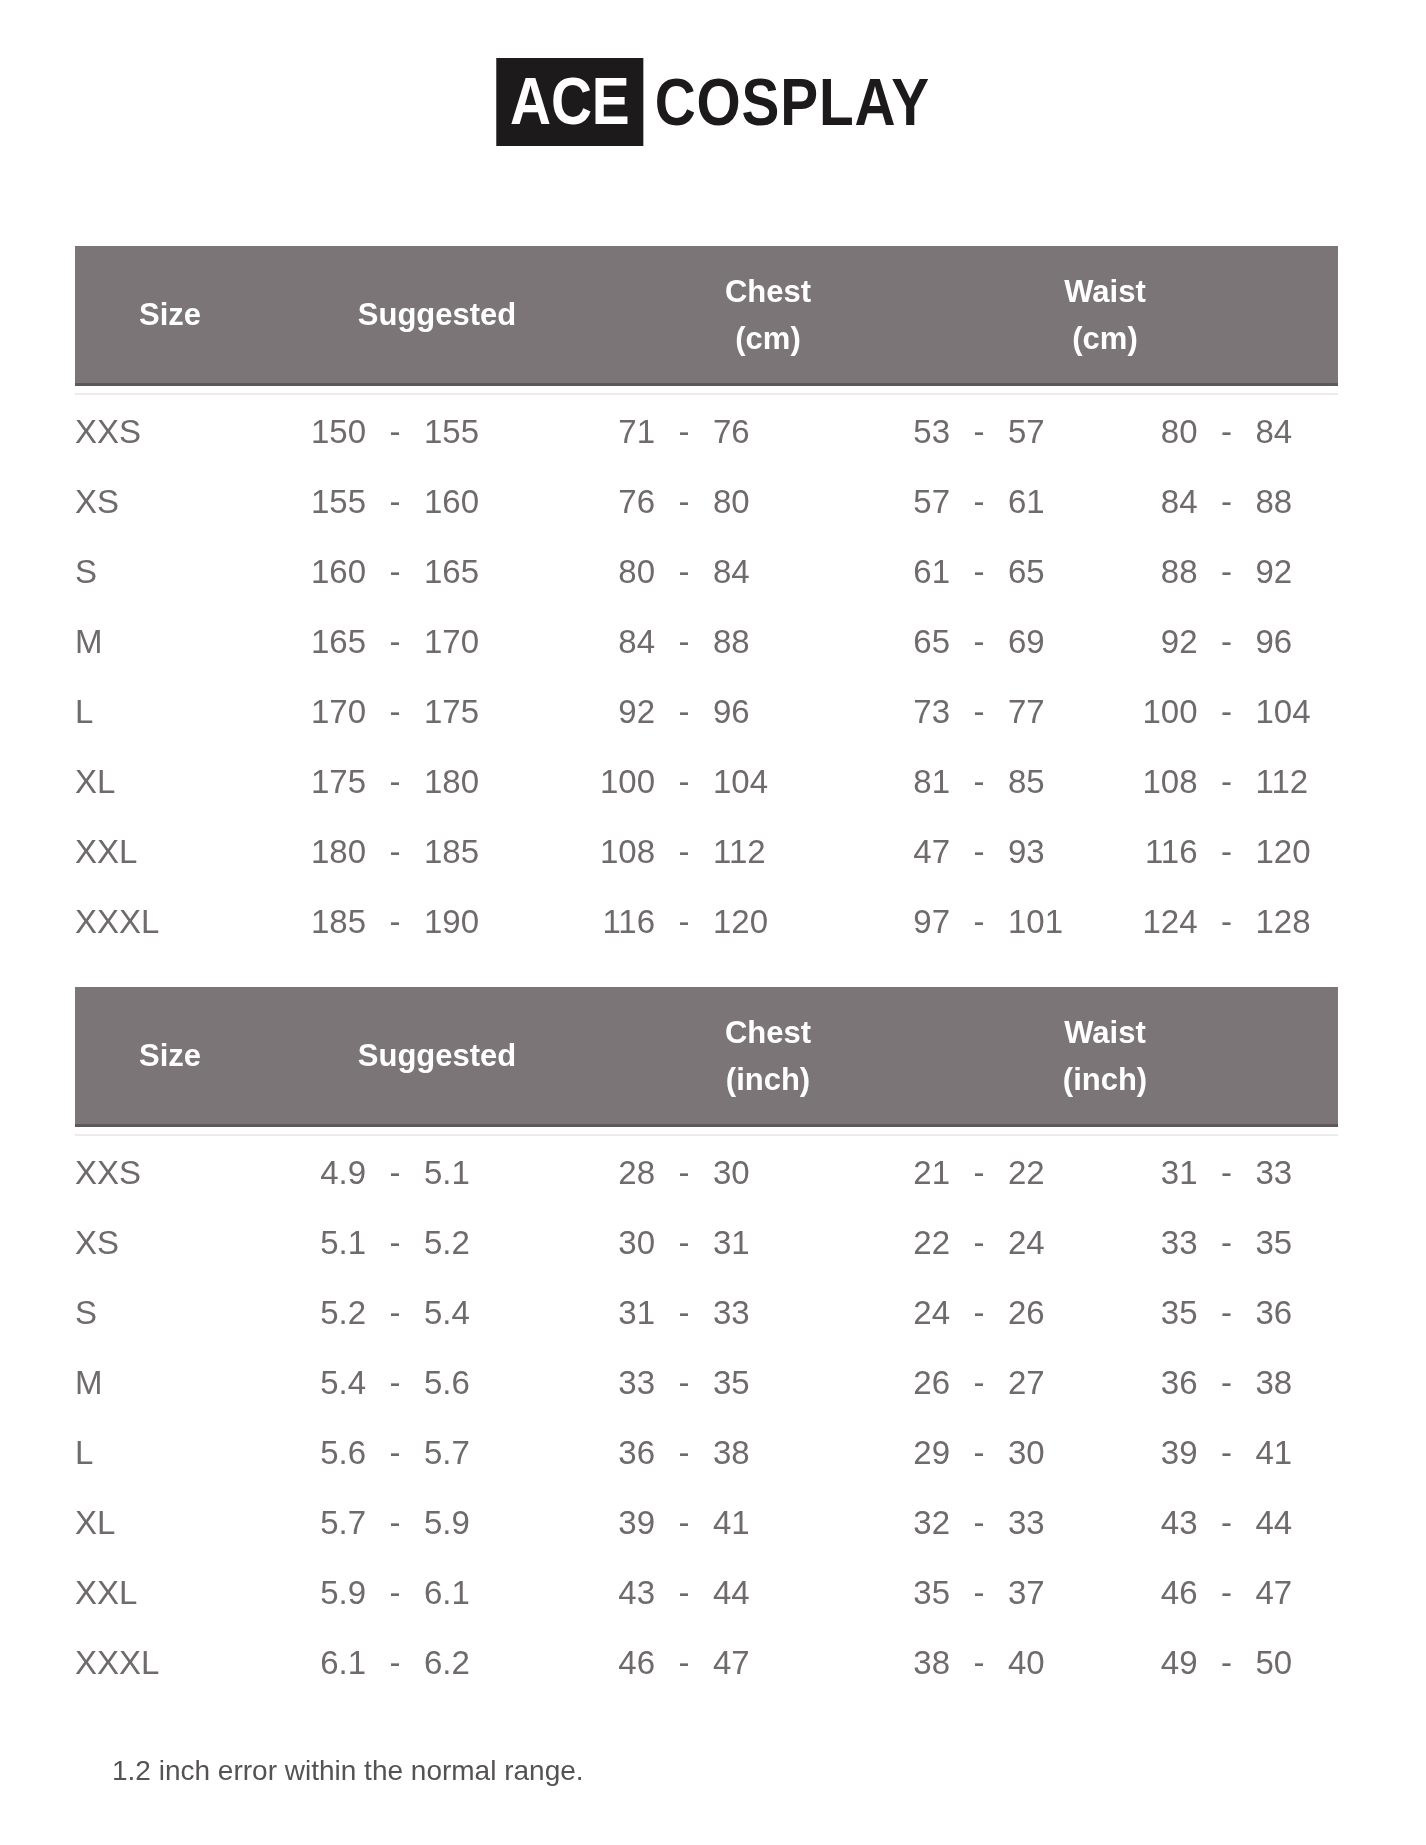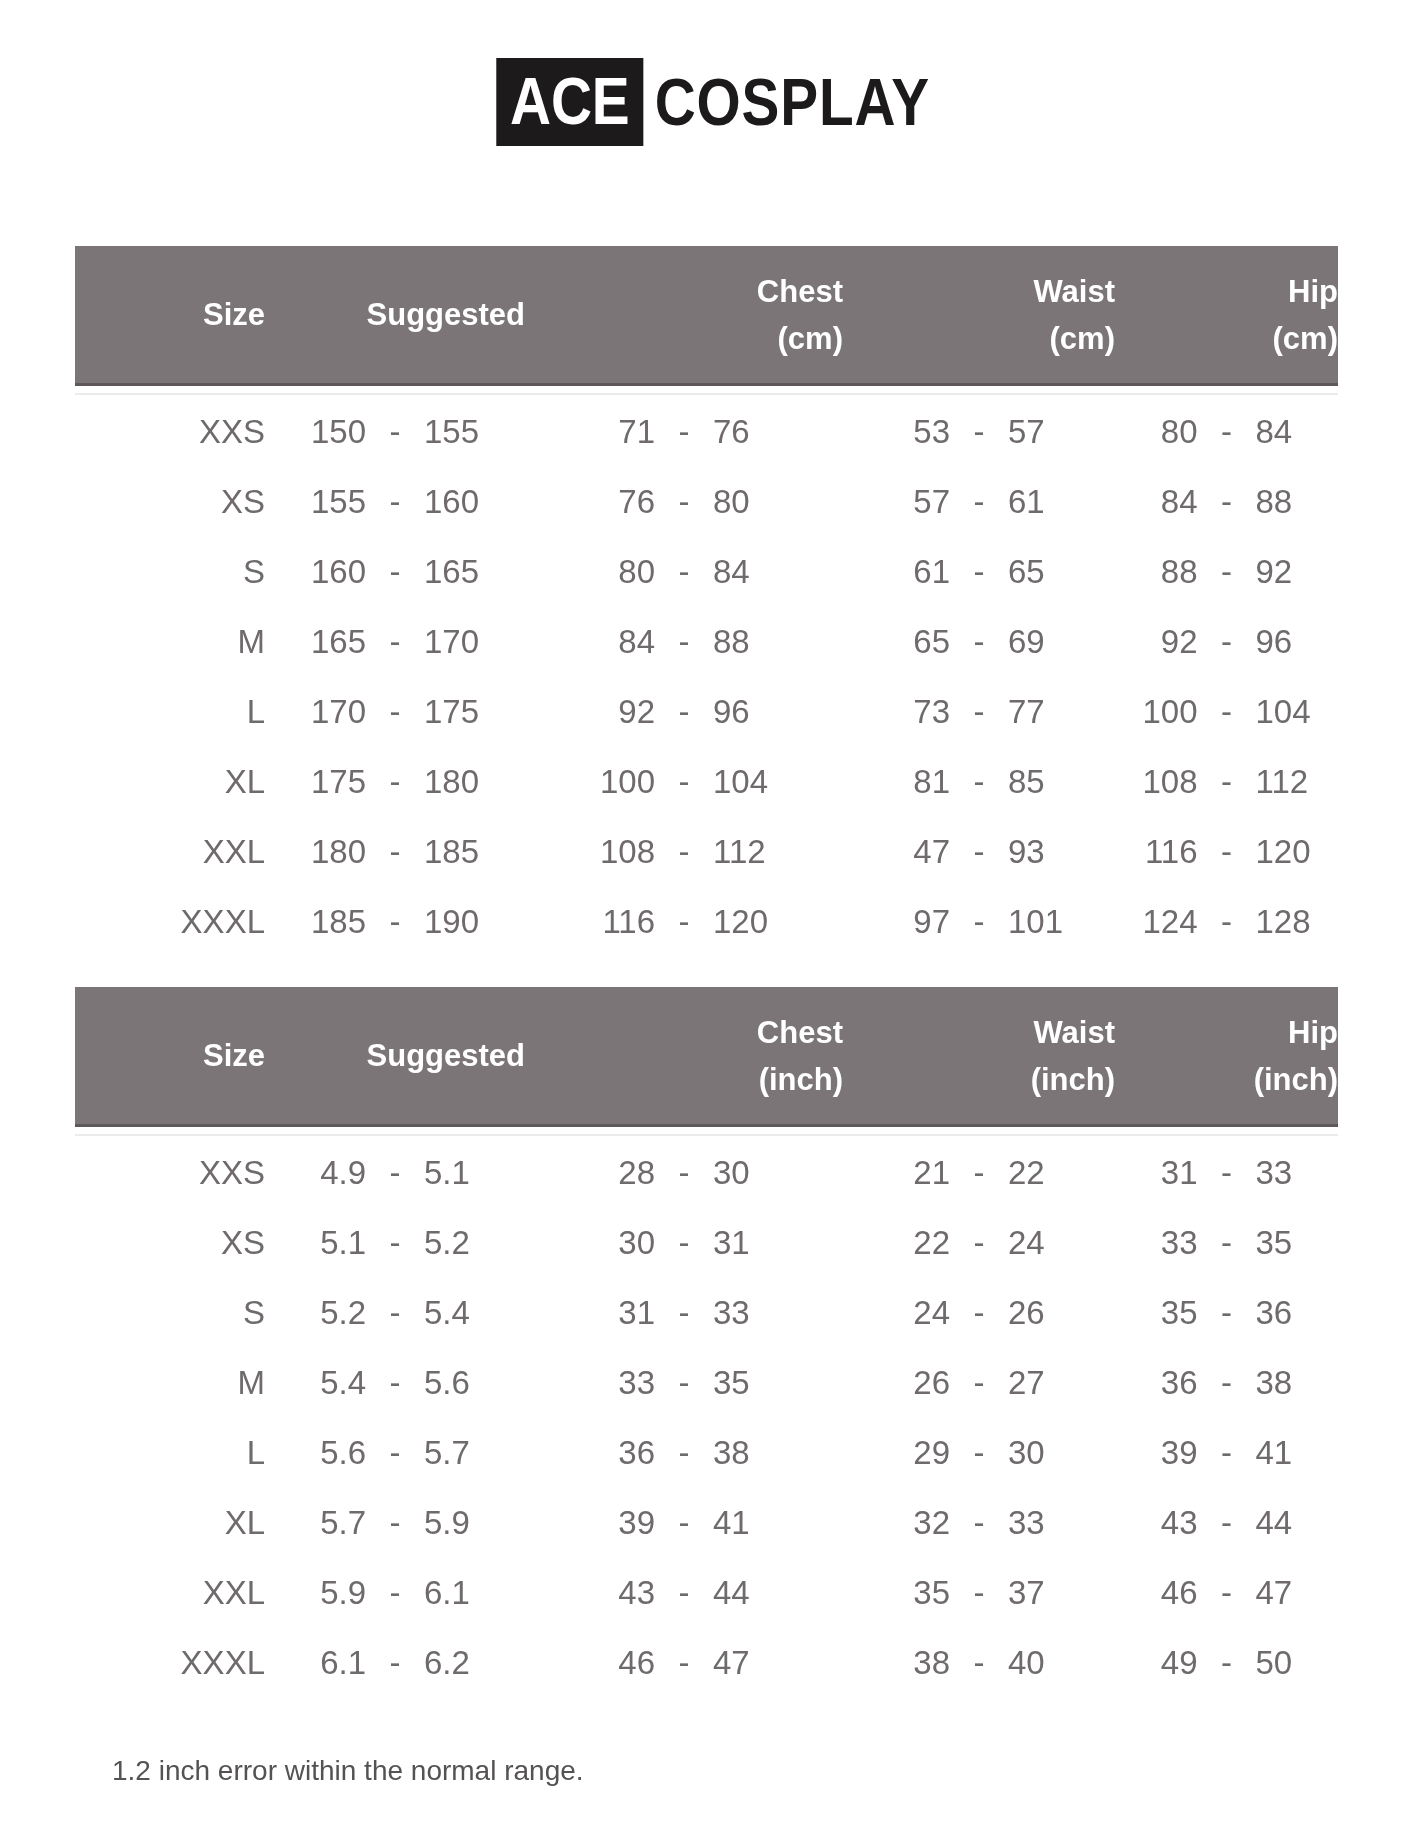--- a/index.html
+++ b/index.html
@@ -61,37 +61,38 @@
   }
 
   .thead {
     background: var(--header-bg, #7c7577);
     border-bottom: 3px solid #5e585a;
     height: 137px;
     align-items: center;
     color: var(--header-text, #ffffff);
     font-weight: bold;
     font-size: 31px;
-    text-align: right;
+    text-align: center;
+    gap: 42px;
   }
   .thead .hline { line-height: 47px; }
   .thead-underline {
     height: 2px;
     background: #eceaea;
     margin-top: 7px;
   }
 
   .tbody { margin-top: 2px; }
   .trow {
     height: 70px;
     align-items: center;
     color: var(--body-text, #6f6a6c);
     font-size: 33px;
   }
-  .cell.size-cell { text-align: right; }
+  .cell.size-cell { text-align: left; }
   .cell.range-cell {
     display: grid;
     grid-template-columns: 1fr 58px 1fr;
     align-items: center;
   }
   .range-cell .lo { justify-self: end; }
   .range-cell .dash { justify-self: center; }
   .range-cell .hi { justify-self: start; }
 
   

